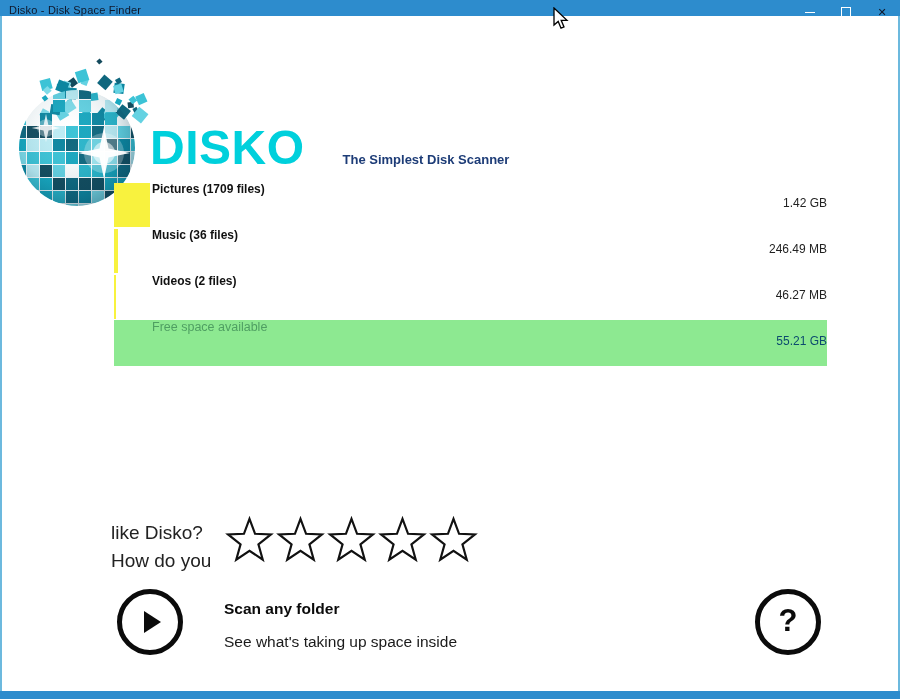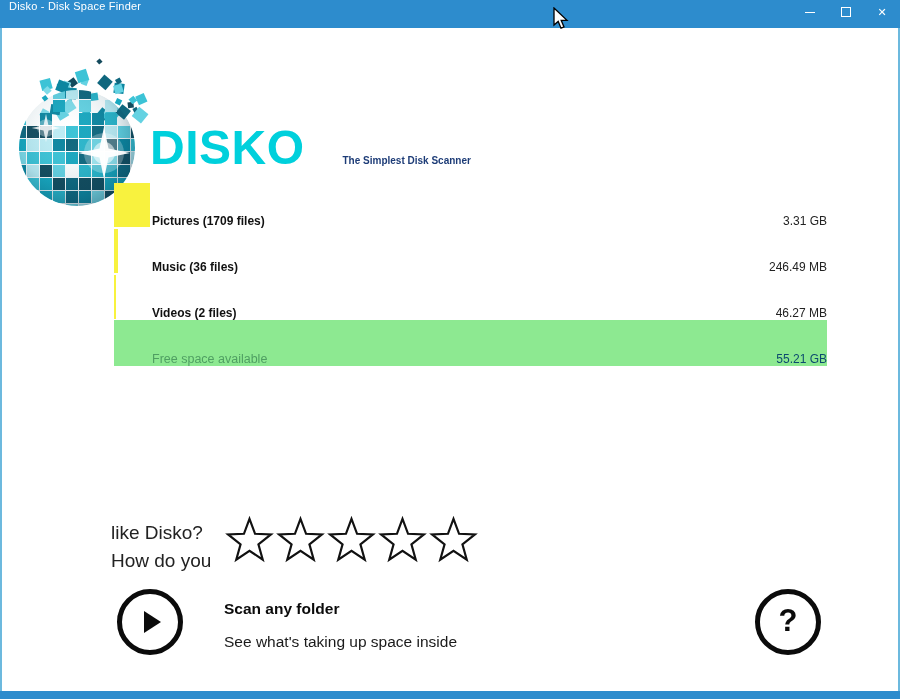--- a/index.html
+++ b/index.html
@@ -1,37 +1,37 @@
 <!DOCTYPE html>
 <html style="--titlebar-blue: #2d8ccd; --border-blue: #6cb9de; --accent-cyan: #00d0dc; --tagline-navy: #1d3c77; --bar-yellow: #f8f23e; --free-green: #8de991; --free-label-green: #4f9f62;"><head>
 <meta charset="utf-8">
 <style>
   html,body{margin:0;padding:0;background:#e8e8e8;}
   body{width:900px;height:699px;overflow:hidden;font-family:"Liberation Sans",sans-serif;}
   .window{position:relative;width:900px;height:699px;background:#fff;box-sizing:border-box;
           border-left:2px solid #6cb9de;border-right:2px solid #6cb9de;}
   
-  .titlebar{position:absolute;top:0;left:-2px;right:-2px;height:28px;background:var(--titlebar-blue,#2d8ccd);
-            display:flex;align-items:flex-start;color:#ffffff;z-index:5;}
+  .titlebar{position:absolute;top:0;left:-2px;right:-2px;height:16px;background:var(--titlebar-blue,#2d8ccd);
+            display:flex;align-items:flex-end;color:#0f172a;z-index:5;}
   .title{font-size:11px;padding-left:9px;letter-spacing:.2px;}
   .controls{margin-left:auto;display:flex;height:100%;}
   .ctrl{width:36px;height:24px;display:flex;align-items:center;justify-content:center;cursor:default;}
   .min-glyph{width:10px;height:1px;background:#fff;display:block;}
   .max-glyph{width:8px;height:8px;border:1px solid #fff;display:block;}
   .close-glyph{font-size:11px;line-height:1;}
   
   .bottombar{position:absolute;left:-2px;right:-2px;bottom:0;height:8px;background:var(--titlebar-blue,#2d8ccd);}
   
   .logo-svg{position:absolute;left:8px;top:32px;}
   .brand{position:absolute;left:148px;top:120px;display:flex;align-items:baseline;gap:28px;}
   .brand-name{font-size:48px;font-weight:bold;color:var(--accent-cyan,#00d0dc);letter-spacing:.5px;}
-  .brand-tag{font-size:10px;font-weight:bold;color:var(--tagline-navy,#1d3c77);margin-left:10px;}
+  .brand-tag{font-size:13px;font-weight:bold;color:var(--tagline-navy,#1d3c77);margin-left:10px;}
   
   .rows{position:absolute;left:112px;top:182px;width:713px;}
-  .row{position:relative;height:46px;display:flex;align-items:flex-end;}
+  .row{position:relative;height:46px;display:flex;align-items:flex-start;flex-direction:column;}
   .row .bar{position:absolute;left:0;top:1px;height:44px;background:var(--bar-yellow,#f8f23e);}
   .row .label{font-size:12px;font-weight:bold;color:#111;margin-left:38px;position:relative;z-index:1;}
   .row .size{margin-left:auto;font-size:12px;color:#222;position:relative;z-index:1;}
   .row.free{background:var(--free-green,#8de991);}
   .row.free .label{color:#4f9f62;font-weight:normal;font-size:12.5px;}
   .row.free .size{color:#0c4a6e;}
   
   .rating-label{position:absolute;left:109px;top:519px;font-size:19px;color:#222;line-height:1.45;}
   .stars{position:absolute;left:223px;top:516px;display:flex;gap:2px;}
   .star{width:49px;height:47px;display:block;}
@@ -198,21 +198,21 @@
 
   <div class="brand">
     <span class="brand-name">DISKO</span>
     <span class="brand-tag">The Simplest Disk Scanner</span>
   </div>
 
   <div class="rows">
     <div class="row">
       <div class="bar" style="width: 36px;"></div>
       <span class="label">Pictures (1709 files)</span>
-      <span class="size">3.31 GB</span>
+      <span class="size">1.42 GB</span>
     </div>
     <div class="row">
       <div class="bar" style="width: 4px;"></div>
       <span class="label">Music (36 files)</span>
       <span class="size">246.49 MB</span>
     </div>
     <div class="row">
       <div class="bar" style="width: 2px;"></div>
       <span class="label">Videos (2 files)</span>
       <span class="size">46.27 MB</span>

